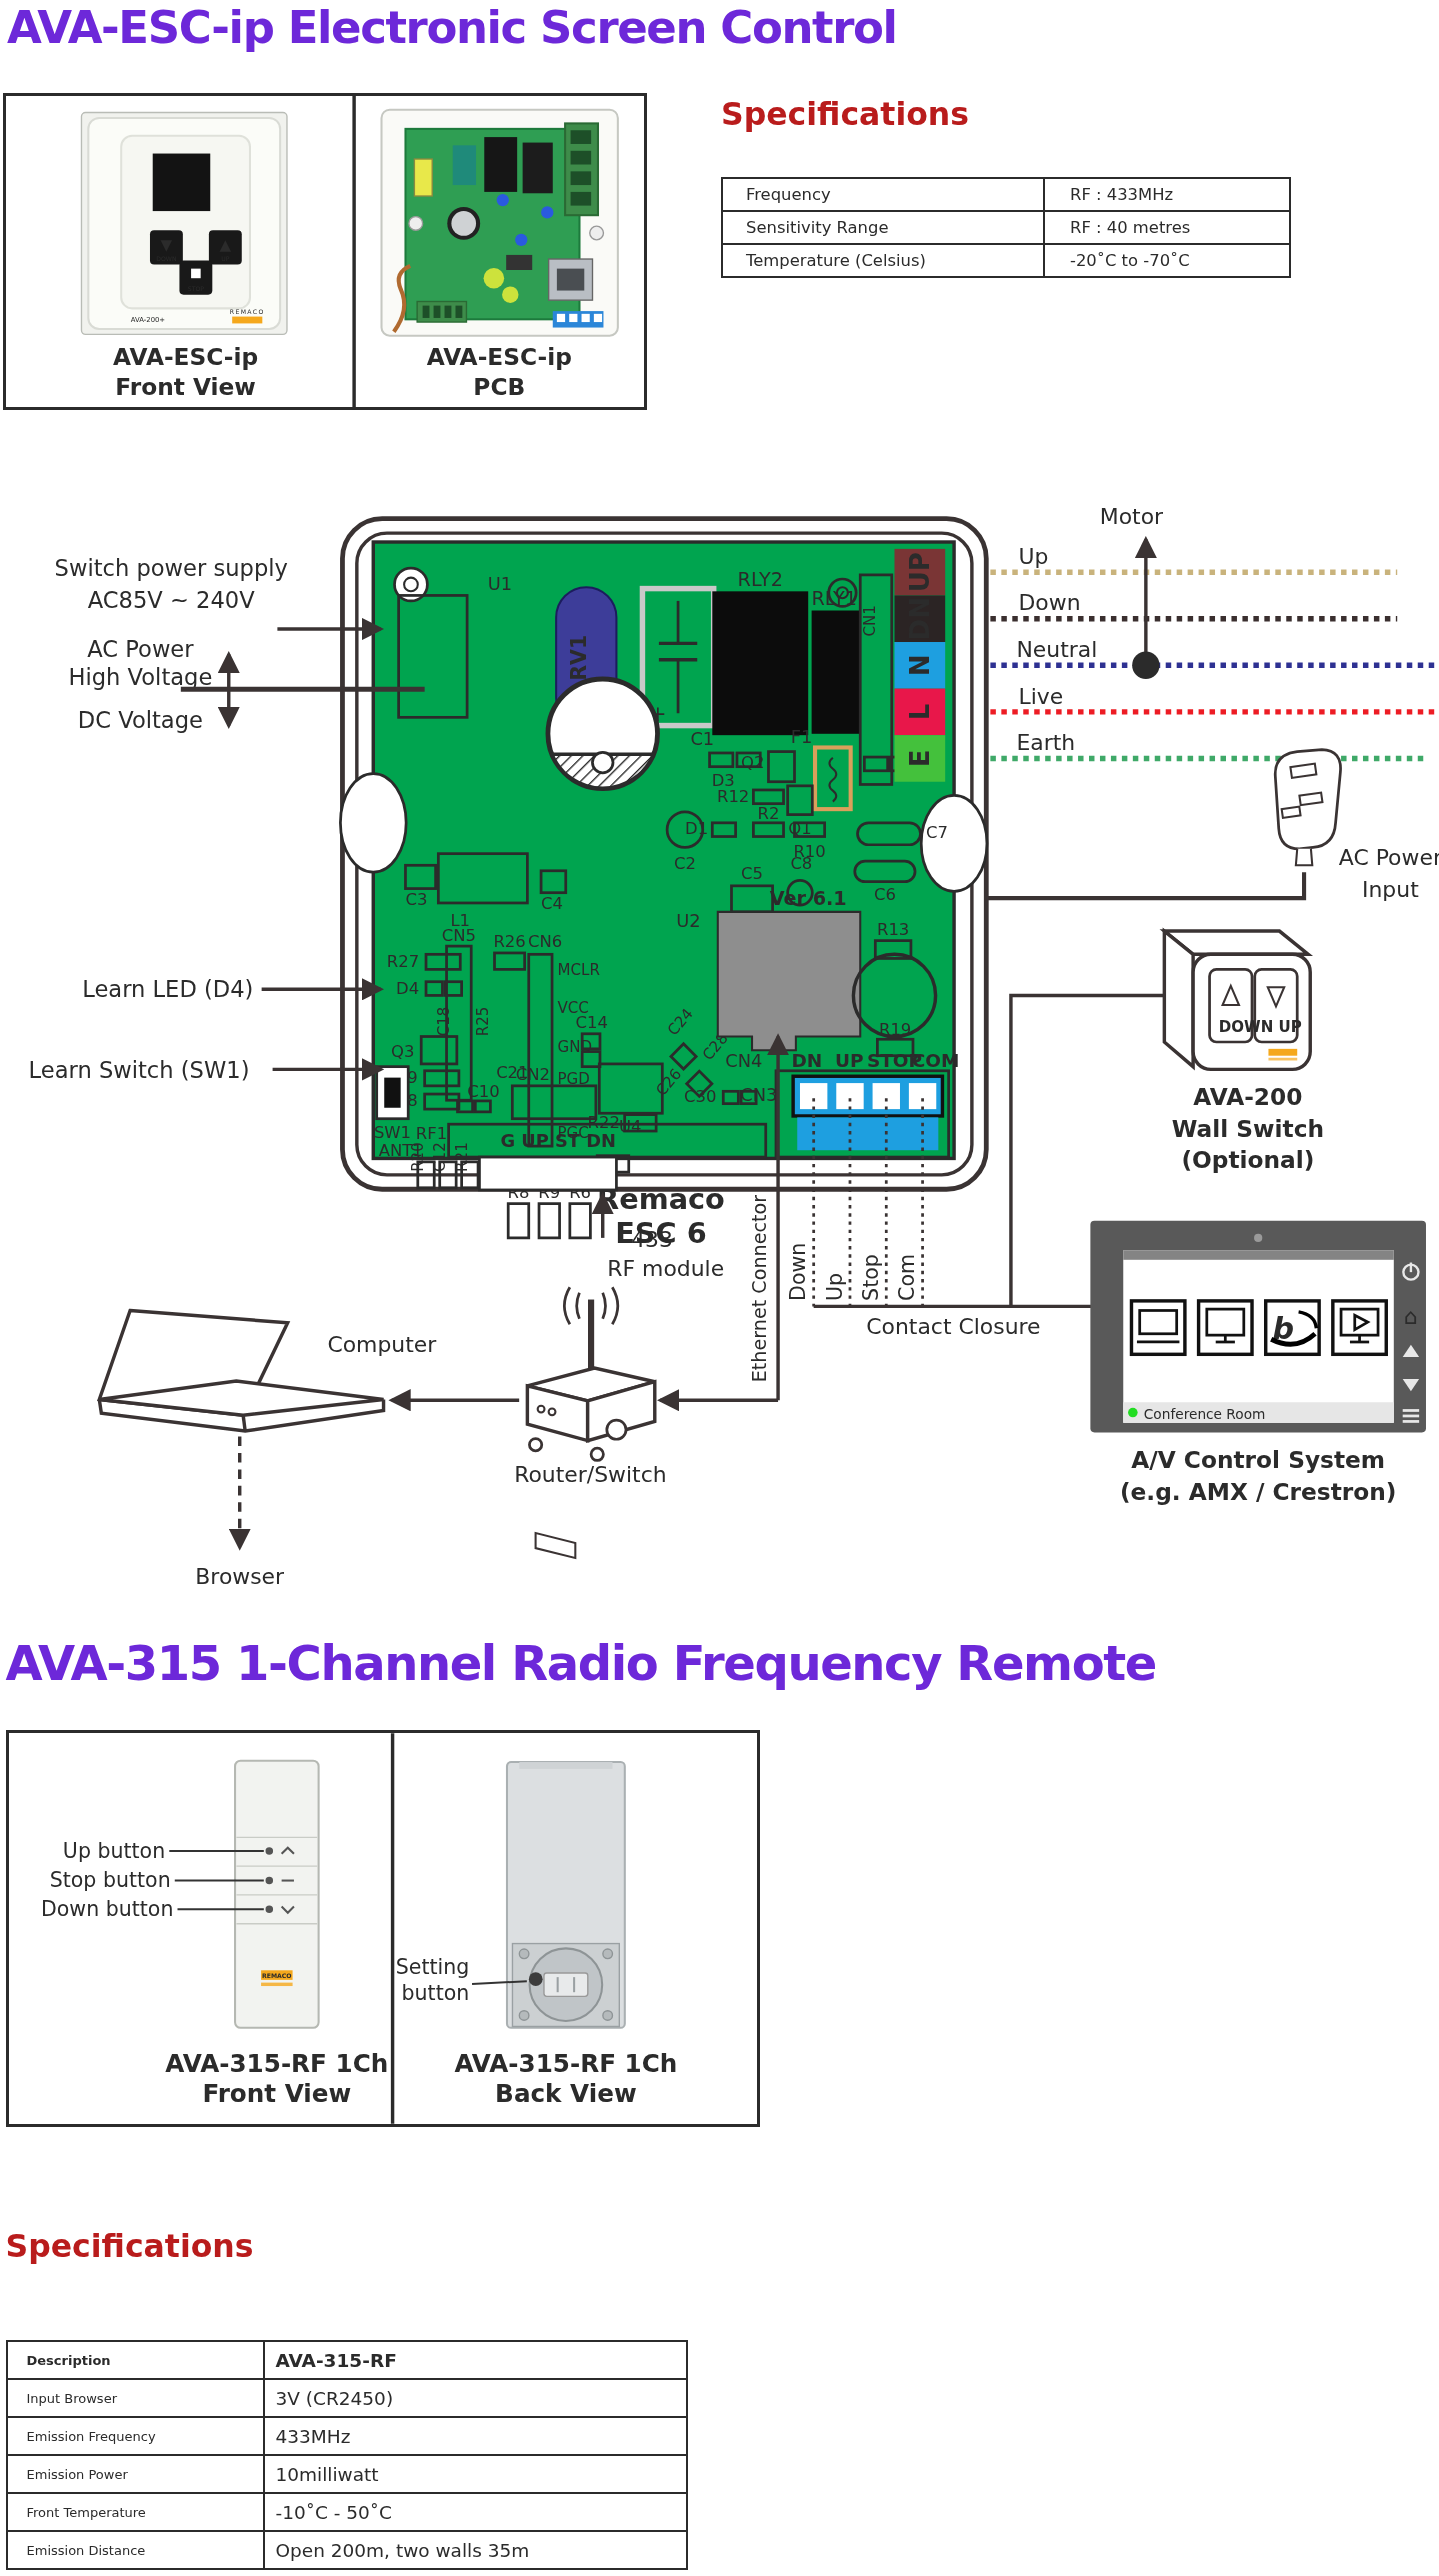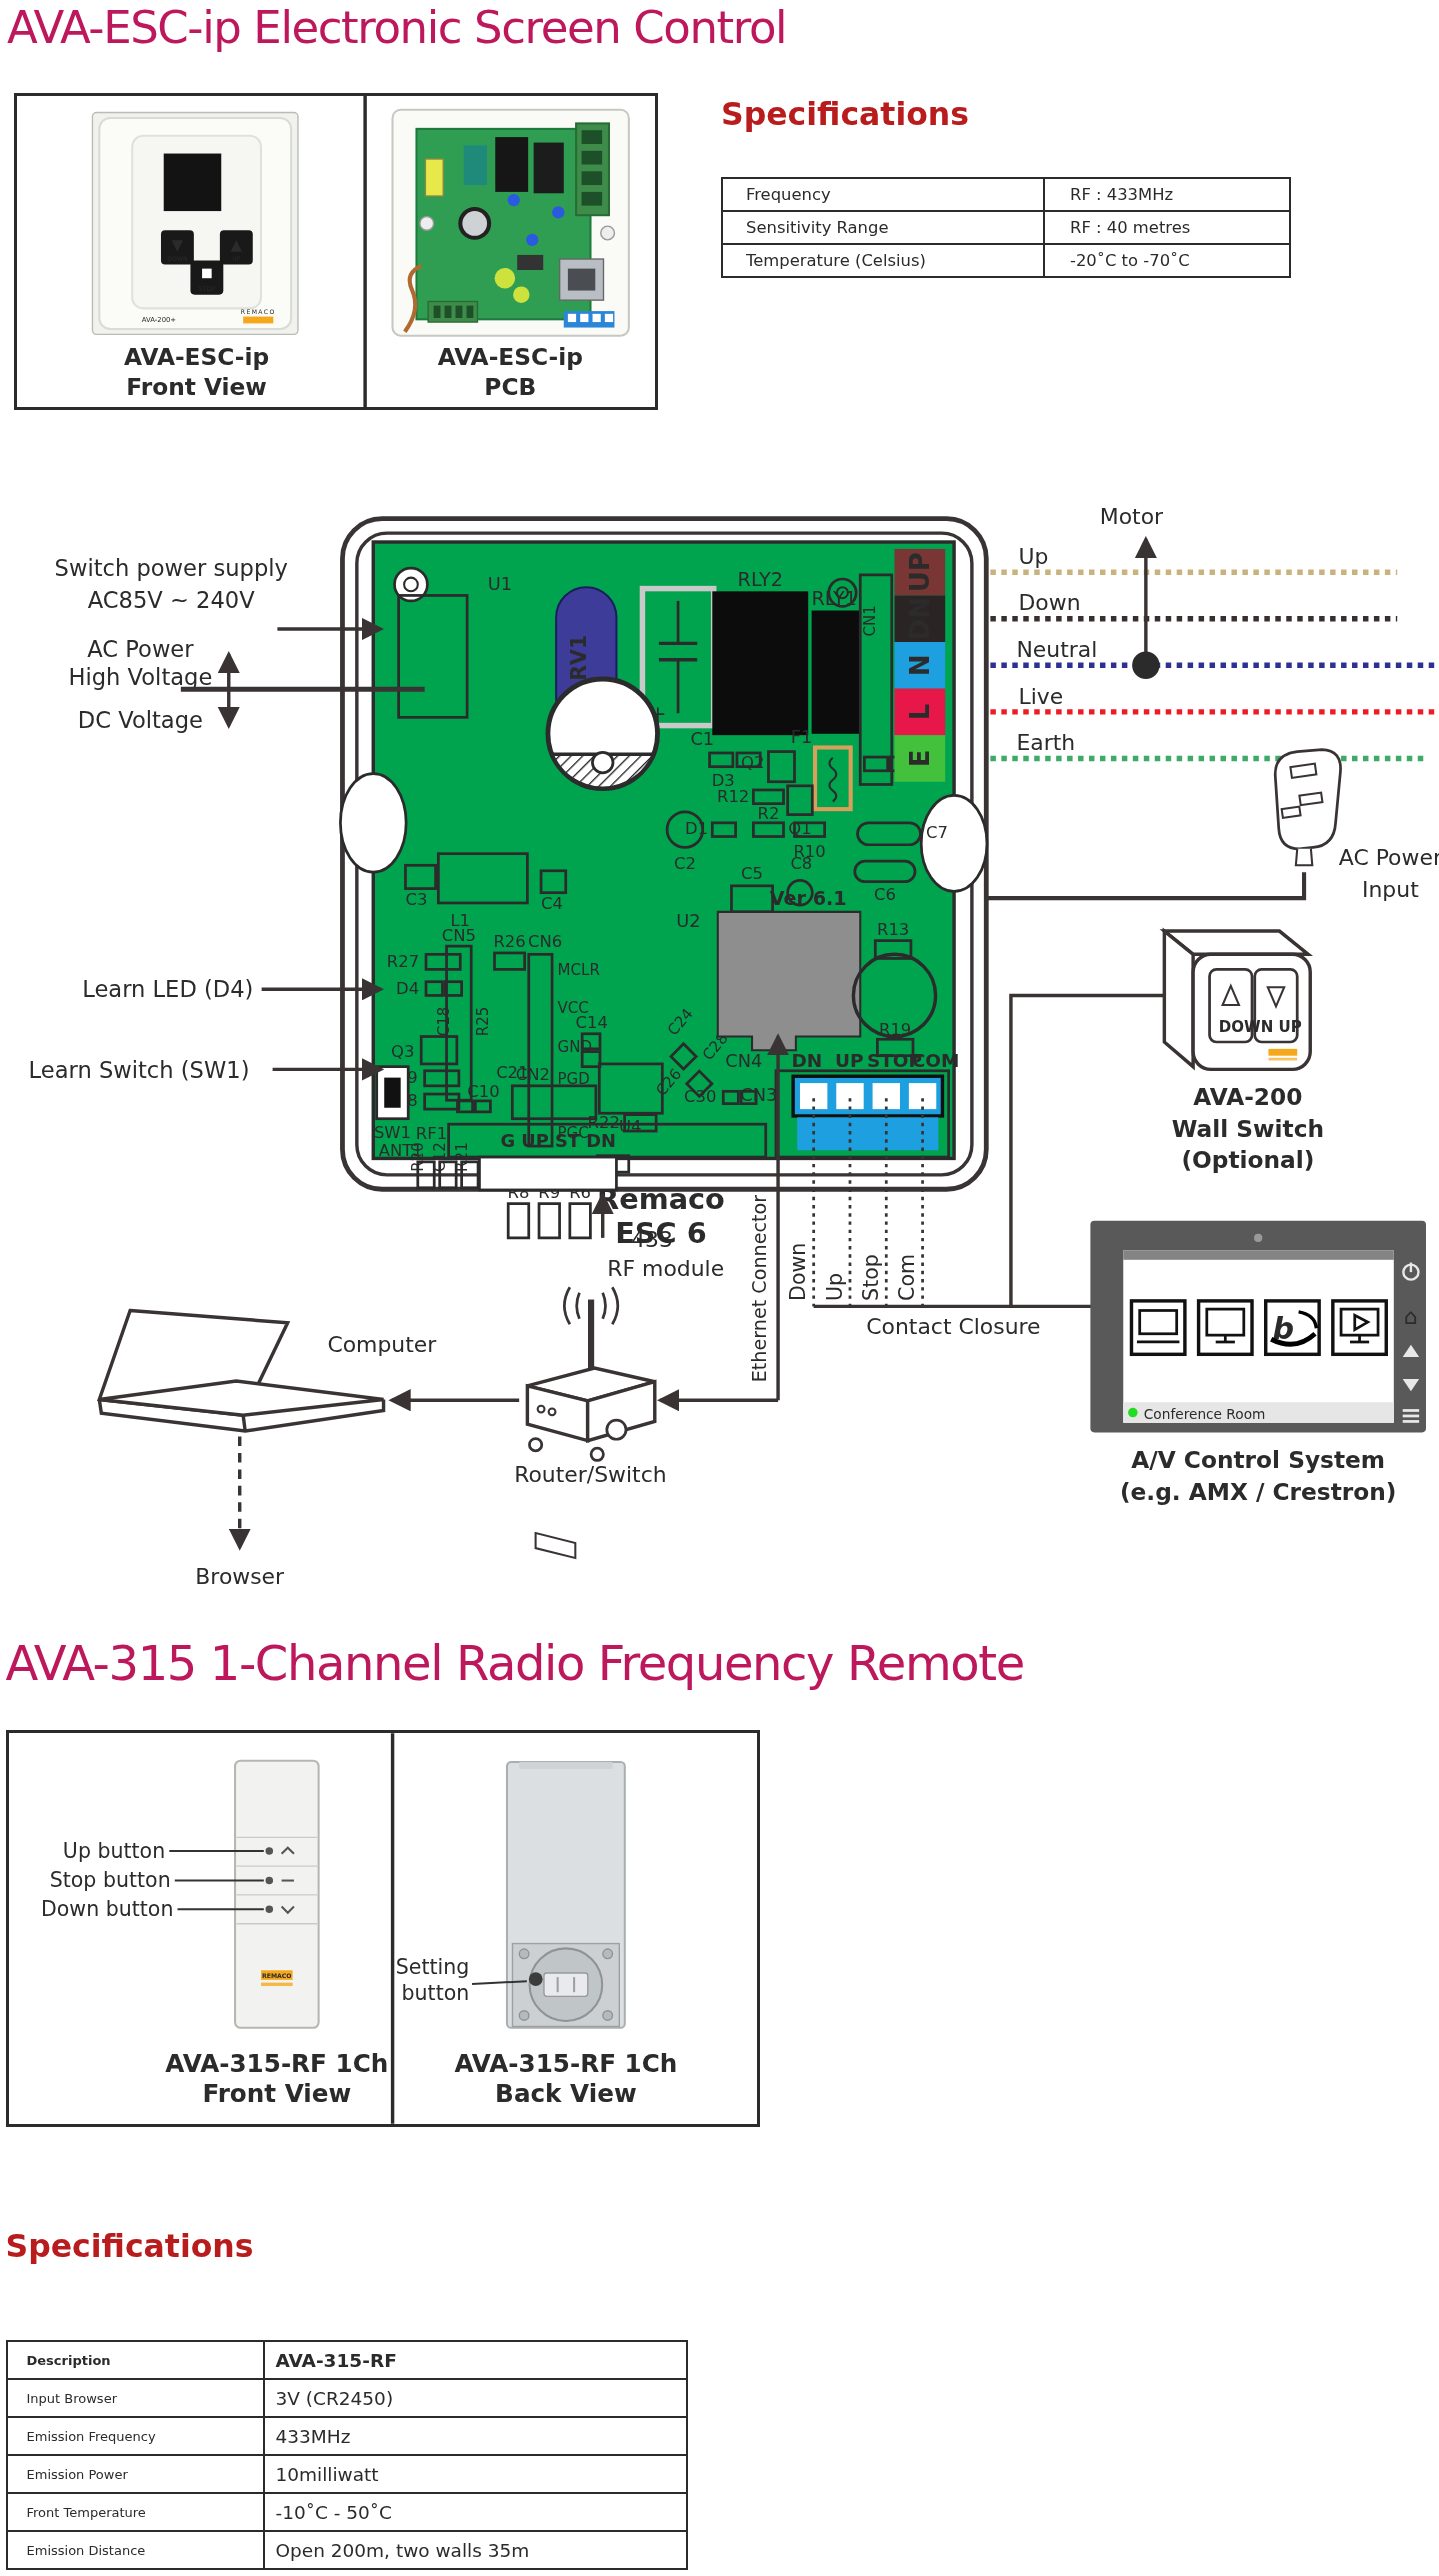--- a/index.html
+++ b/index.html
@@ -1,27 +1,27 @@
 <!DOCTYPE html>
 <html style="font-size:11px"><head>
 <meta charset="utf-8">
 <style>
   html,body{margin:0;padding:0;background:#fff}
   .page{position:relative;width:1439px;height:2576px;background:#fff;
         font-family:"DejaVu Sans","Liberation Sans",sans-serif;color:#2b2b2b;overflow:hidden}
   .abs{position:absolute}
-  .h-title{font-weight:normal;letter-spacing:-1.4px;color:#be185d;white-space:nowrap}
+  .h-title{font-weight:bold;letter-spacing:-1.4px;color:#6d28d9;white-space:nowrap}
   #title1{left:6.9px;top:1.4px;font-size:45px}
   #title2{left:5.5px;top:1635px;font-size:48px}
   .sec-head{font-weight:bold;font-size:31.5px;color:#b91c1c}
   #spec1-head{left:721px;top:96px}
   #spec2-head{left:5.5px;top:2228px}
   
   .frame{border:3.4px solid #2b2b2b;background:#fff}
-  #product-box{left:14px;top:93px;width:638px;height:311px}
+  #product-box{left:3px;top:93px;width:638px;height:311px}
   #remote-box{left:5.5px;top:1730px;width:748px;height:391px}
   
   .spec-table{border:2.7px solid #2b2b2b}
   .spec-row{display:flex;border-top:2.7px solid #2b2b2b}
   .spec-row:first-child{border-top:none}
   .spec-cell{display:flex;align-items:center;white-space:pre}
   #spec1-table{left:721px;top:177px;width:566px}
   #spec1-table .spec-row{height:31px}
   #spec1-table .c1{width:297px;border-right:2.7px solid #2b2b2b;padding-left:23px;font-size:16.4px}
   #spec1-table .c2{flex:1;padding-left:25px;font-size:16.4px}

